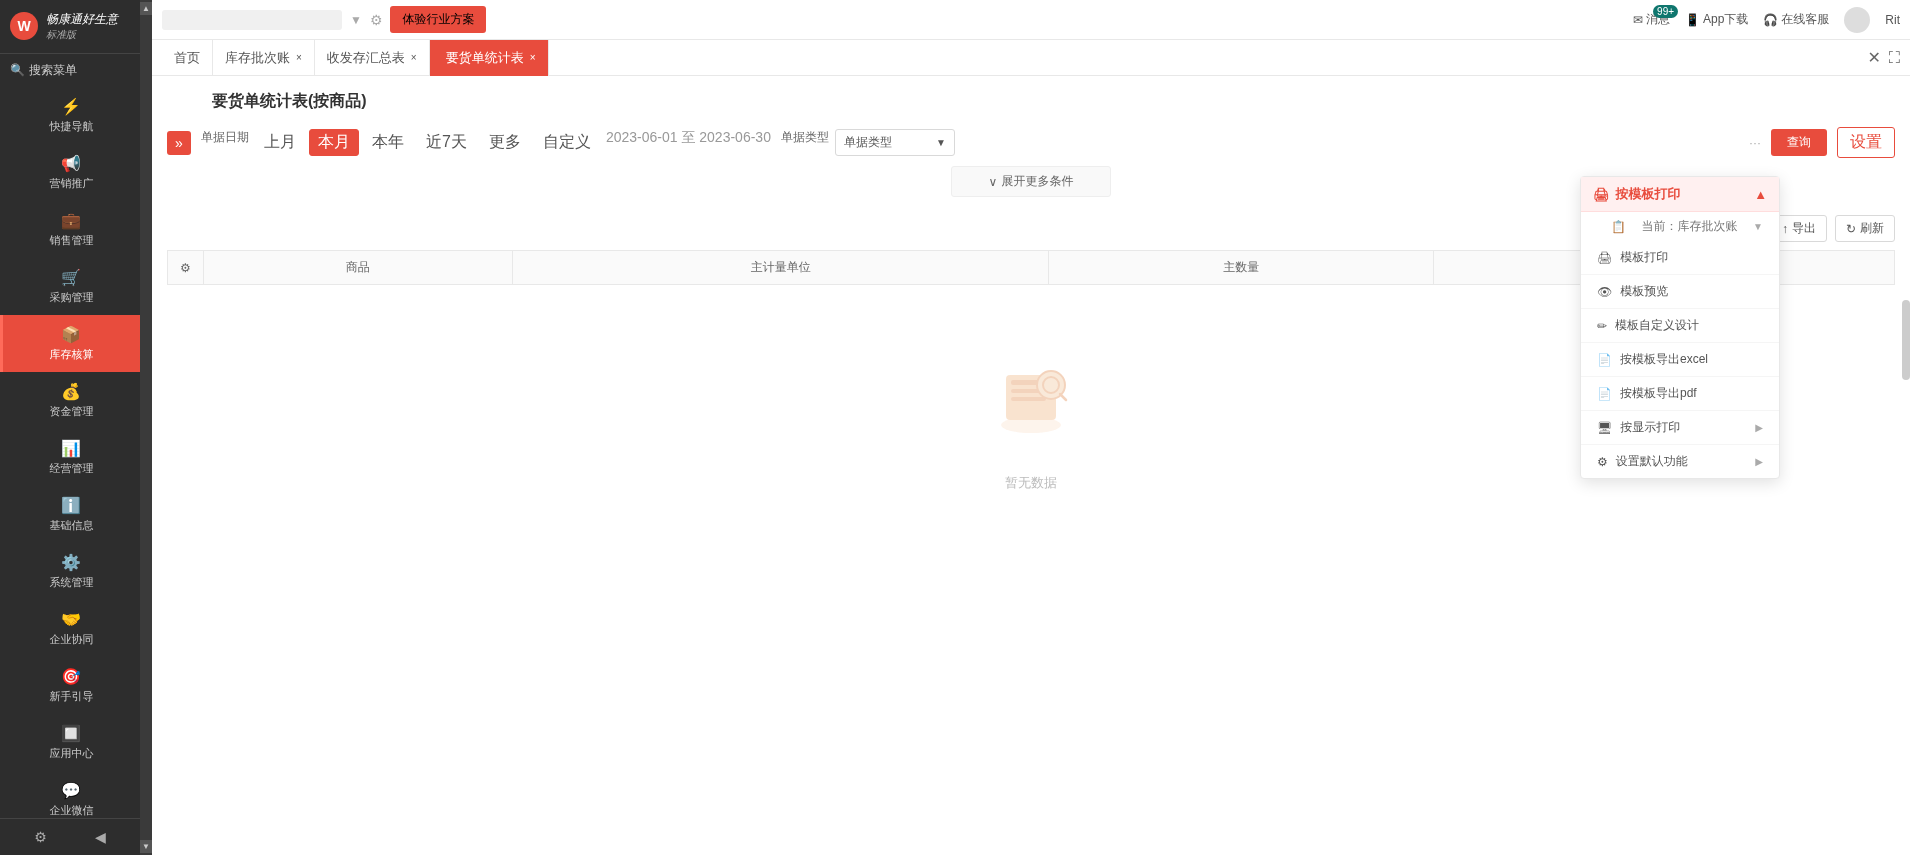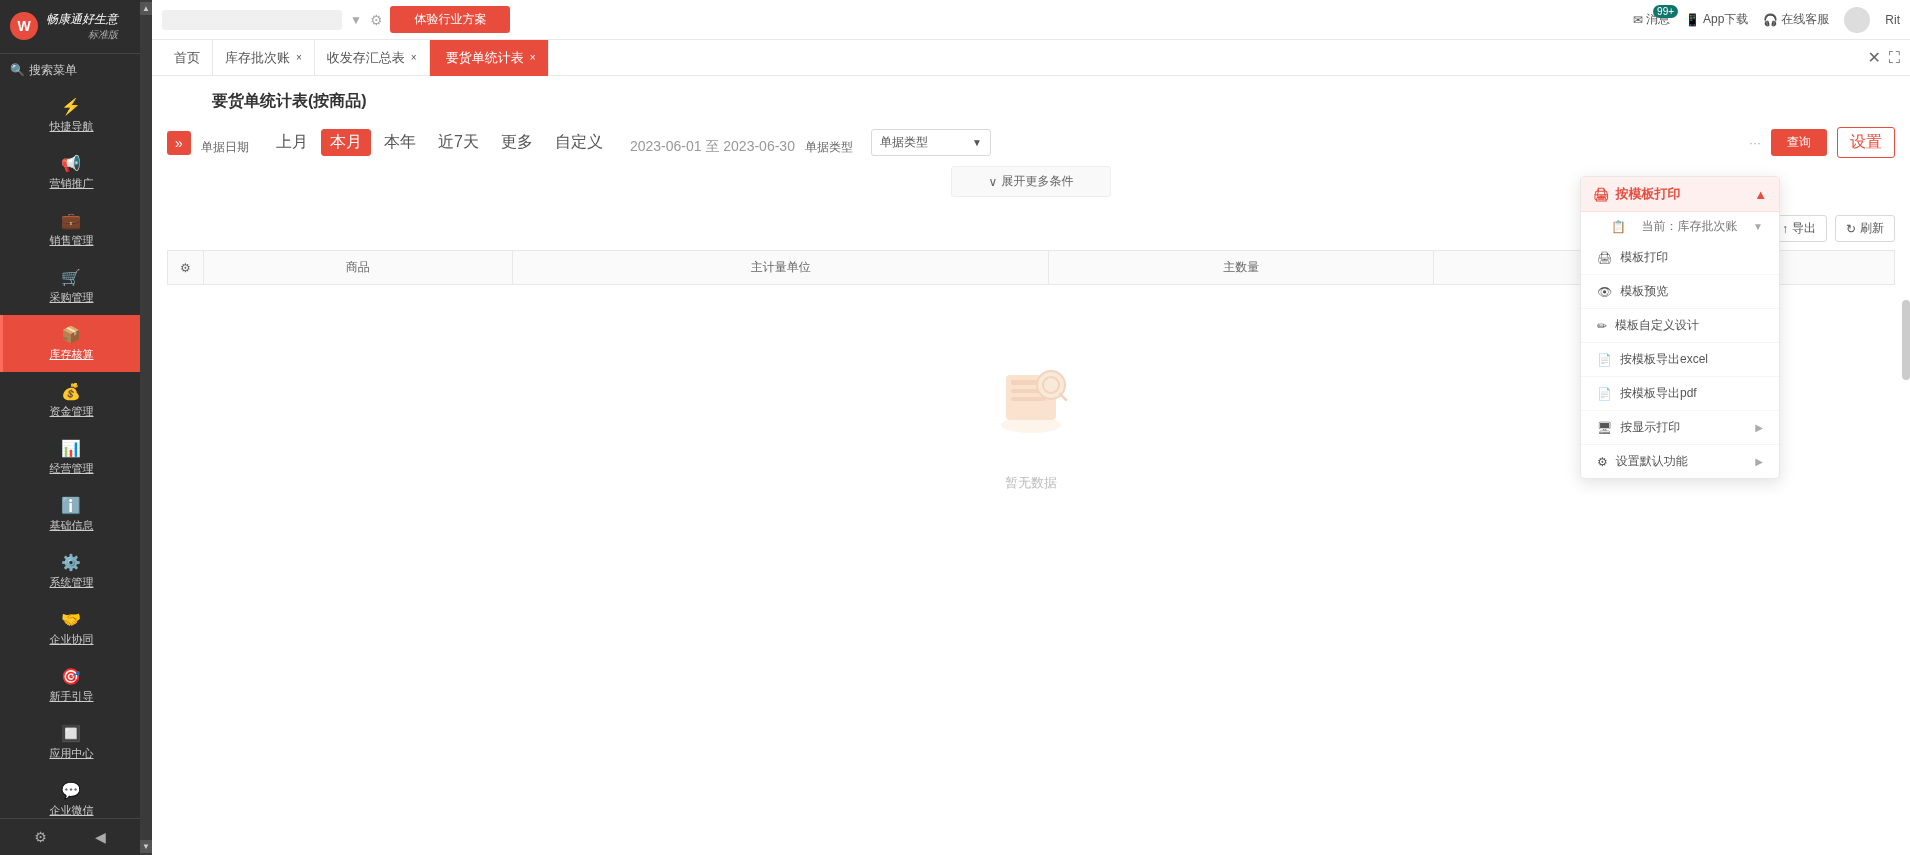--- a/index.html
+++ b/index.html
@@ -22,36 +22,36 @@
     }
     .sidebar-logo-icon {
       width: 28px;
       height: 28px;
       background: #e84c3d;
       border-radius: 50%;
       display: flex; align-items: center; justify-content: center;
       color: white; font-size: 14px; font-weight: bold; flex-shrink: 0;
     }
     .sidebar-logo-text { margin-left: 8px; font-size: 12px; color: #fff; line-height: 1.3; font-style: italic; }
-    .sidebar-logo-text .sub { font-size: 10px; color: #aaa; text-align: right; }
+    .sidebar-logo-text .sub { font-size: 10px; color: #aaa; }
     .sidebar-search {
       display: flex; align-items: center; padding: 8px 10px;
       cursor: pointer; font-size: 12px; color: #ccc;
     }
     .sidebar-nav { flex: 1; overflow-y: auto; }
     .sidebar-nav::-webkit-scrollbar { width: 3px; }
     .sidebar-nav::-webkit-scrollbar-thumb { background: #555; }
     .nav-item {
       display: flex; flex-direction: column; align-items: center; justify-content: center;
       padding: 10px 5px; cursor: pointer; font-size: 11px; color: #ccc;
       border-left: 3px solid transparent; position: relative;
     }
     .nav-item.active { background: #e84c3d; color: #fff; border-left-color: #ff6b5a; }
     .nav-item .nav-icon { font-size: 16px; margin-bottom: 3px; }
-    .nav-item .nav-label { font-size: 11px; text-align: center; text-decoration: underline; }
+    .nav-item .nav-label { font-size: 11px; text-align: center; }
     .sidebar-bottom {
       display: flex; align-items: center; justify-content: space-around;
       padding: 10px; border-top: 1px solid #444;
     }
     .sidebar-bottom-icon { color: #aaa; cursor: pointer; font-size: 14px; }
     .scroll-up, .scroll-down {
       background: #555; color: #ccc; border: none; cursor: pointer;
       width: 12px; padding: 2px 0; font-size: 8px; text-align: center;
     }
 
@@ -71,22 +71,22 @@
       padding: 0 10px;
       height: 40px;
       justify-content: space-between;
     }
     .top-header-left { display: flex; align-items: center; gap: 8px; }
     .breadcrumb-input {
       background: #f0f0f0; border: none; border-radius: 3px;
       padding: 3px 8px; font-size: 12px; color: #666; width: 180px;
     }
     .btn-industry {
-      background: #e84c3d; color: #ffffff; border: none; border-radius: 3px;
-      padding: 5px 24px; font-size: 12px; cursor: pointer;
+      background: #e84c3d; color: #000000; border: none; border-radius: 3px;
+      padding: 5px 12px; font-size: 12px; cursor: pointer;
     }
     .top-header-right { display: flex; align-items: center; gap: 15px; }
     .header-icon-item { display: flex; align-items: center; gap: 3px; font-size: 12px; color: #555; cursor: pointer; position: relative; }
     .badge {
       background: #0f766e; color: white; border-radius: 8px;
       font-size: 10px; padding: 1px 4px; position: absolute; top: -6px; right: -8px;
       min-width: 16px; 
     }
     .user-avatar { width: 26px; height: 26px; background: #ddd; border-radius: 50%; }
     .user-name { font-size: 12px; color: #555; }
@@ -124,21 +124,21 @@
       display: flex; align-items: center; gap: 10px;
       background: #fff;
       margin-bottom: 8px;
       flex-wrap: wrap;
     }
     .expand-icon {
       width: 24px; height: 24px; background: #e84c3d; color: white;
       display: flex; align-items: center; justify-content: center;
       border-radius: 3px; cursor: pointer; font-size: 14px;
     }
-    .filter-group { display: flex; align-items: flex-end; gap: 18px; }
+    .filter-group { display: flex; align-items: flex-start; gap: 6px; }
     .filter-label { font-size: 12px; color: #666; }
     .date-options { display: flex; gap: 4px; align-items: center; }
     .date-btn {
       padding: 2px 8px; font-size: 16px; cursor: pointer;
       background: none; border: 1px solid transparent; border-radius: 3px; color: #555;
     }
     .date-btn.active { background: #e84c3d; color: white; border-color: #e84c3d; }
     .date-range { font-size: 14px; color: #999; }
     .select-field {
       border: 1px solid #d9d9d9; border-radius: 3px; padding: 4px 8px;

